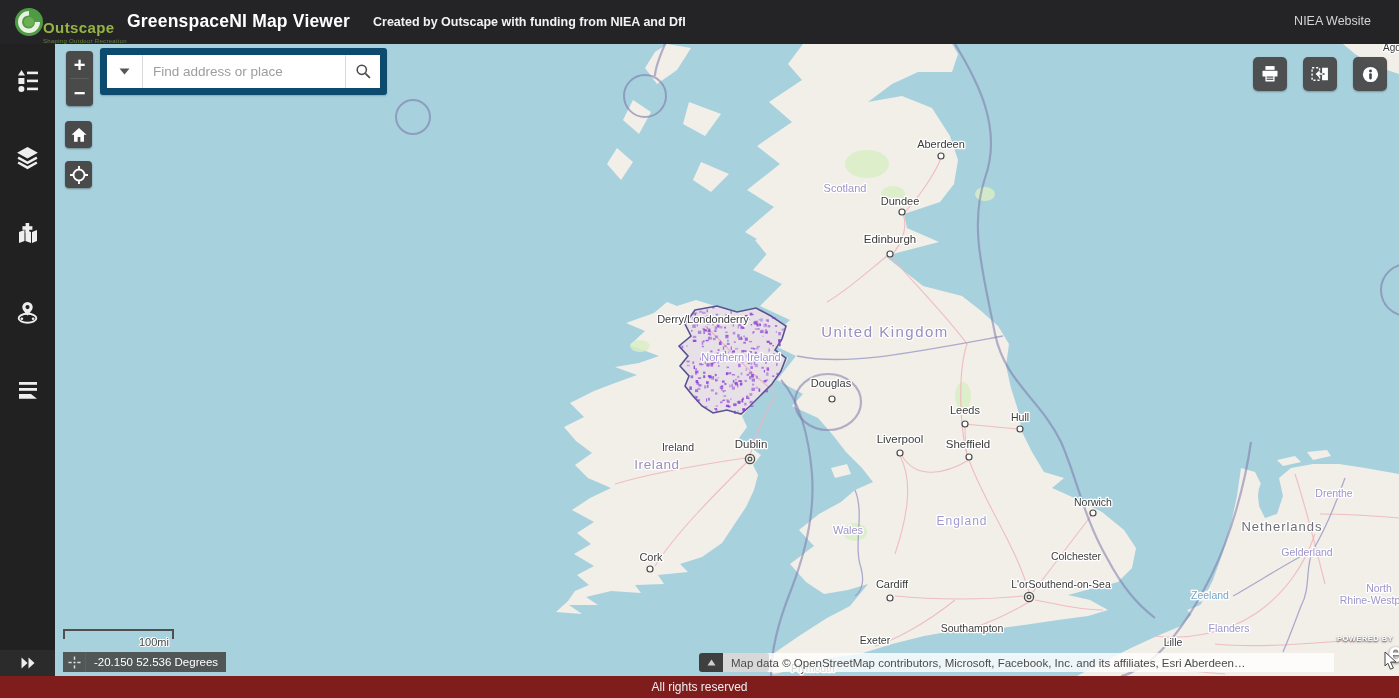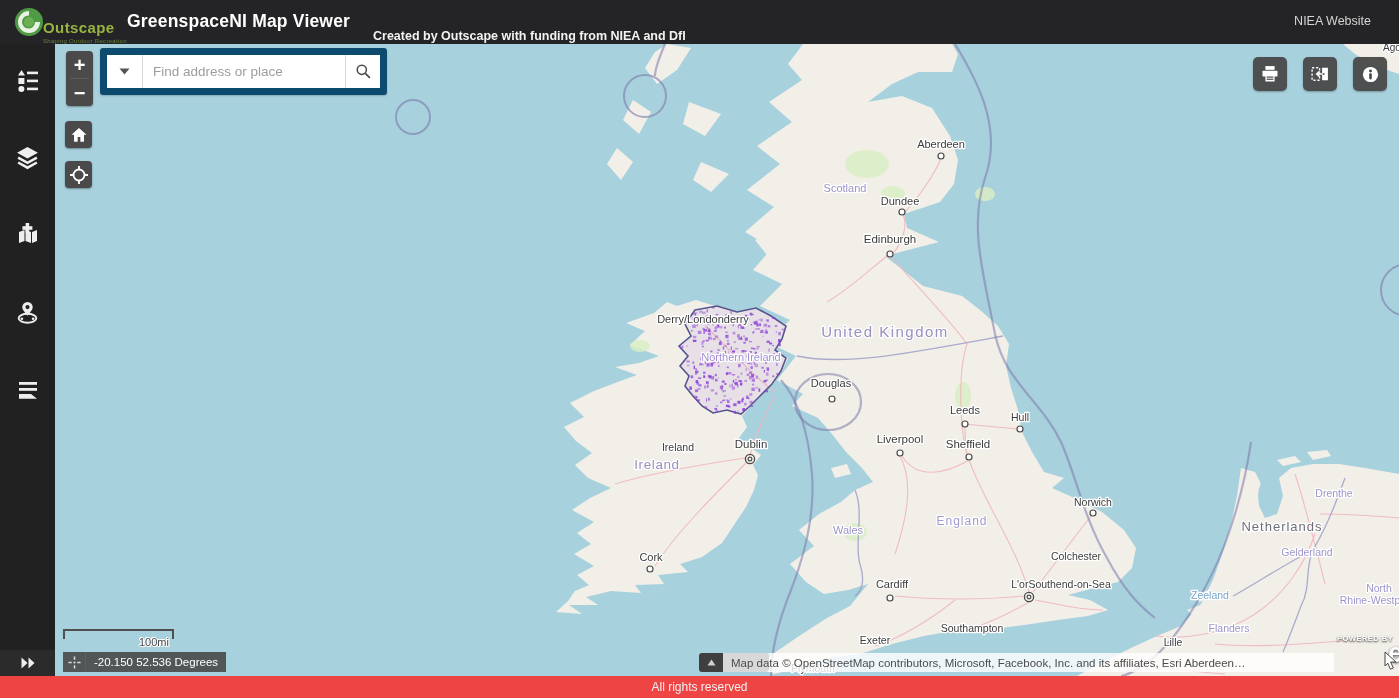--- a/index.html
+++ b/index.html
@@ -6,30 +6,30 @@
   body{width:1399px;height:698px;position:relative;overflow:hidden;
        font-family:"Liberation Sans",sans-serif;-webkit-font-smoothing:antialiased;}
   
   .header{position:absolute;left:0;top:0;width:1399px;height:44px;background:#242426;z-index:40;
           display:flex;align-items:center;}
   .logo-wrap{position:absolute;left:13px;top:6px;width:32px;height:32px;}
   .brand-block{position:absolute;left:43px;top:6px;line-height:1;margin-top:14px;}
   .brand{font-size:15px;font-weight:bold;letter-spacing:.4px;color:#95b441;}
   .tagline{font-size:6px;color:#64803a;margin-top:3px;letter-spacing:.3px;}
   .app-title{position:absolute;left:127px;top:11px;font-size:17.5px;font-weight:bold;color:#fff;letter-spacing:.2px;}
-  .app-subtitle{position:absolute;left:373px;top:29px;font-size:12.5px;font-weight:bold;color:#f2f2f2;}
+  .app-subtitle{position:absolute;left:373px;top:15px;font-size:12.5px;font-weight:bold;color:#f2f2f2;}
   .header-link{position:absolute;right:28px;top:14px;font-size:12.5px;color:#d4d4d4;cursor:pointer;}
   
   .sidebar{position:absolute;left:0;top:44px;width:55px;height:632px;background:#212121;z-index:30;}
   .side-btn{position:absolute;left:0;width:55px;height:44px;display:flex;align-items:center;justify-content:center;cursor:pointer;}
   .side-btn svg{display:block;}
   .side-expand{position:absolute;left:0;top:606px;width:55px;height:26px;background:#2b2b2b;
                display:flex;align-items:center;justify-content:center;cursor:pointer;}
   
-  .footer{position:absolute;left:0;top:676px;width:1399px;height:22px;background:#ef4444;z-index:40;
+  .footer{position:absolute;left:0;top:676px;width:1399px;height:22px;background:#7f1d1d;z-index:40;
           display:flex;align-items:center;justify-content:center;font-size:12px;color:#f0f0f0;}
   
   .map{position:absolute;left:55px;top:44px;width:1344px;height:632px;background:#a8d1de;overflow:hidden;}
   .map svg.basemap{position:absolute;left:0;top:0;}
   .map svg text{font-family:"Liberation Sans",sans-serif;paint-order:stroke;stroke:#ffffff;stroke-width:2.6px;stroke-linejoin:round;}
   
   .widget{position:absolute;z-index:20;}
   .zoom-ctl{left:66px;top:51px;width:27px;background:#4a4a4a;border-radius:4px;box-shadow:0 1px 2px rgba(0,0,0,.35);}
   .zoom-btn{width:27px;height:27px;color:#fff;font-size:20px;font-weight:bold;display:flex;align-items:center;justify-content:center;cursor:pointer;line-height:1;}
   .zoom-sep{height:1px;background:#5d5d5d;margin:0 4px;}

